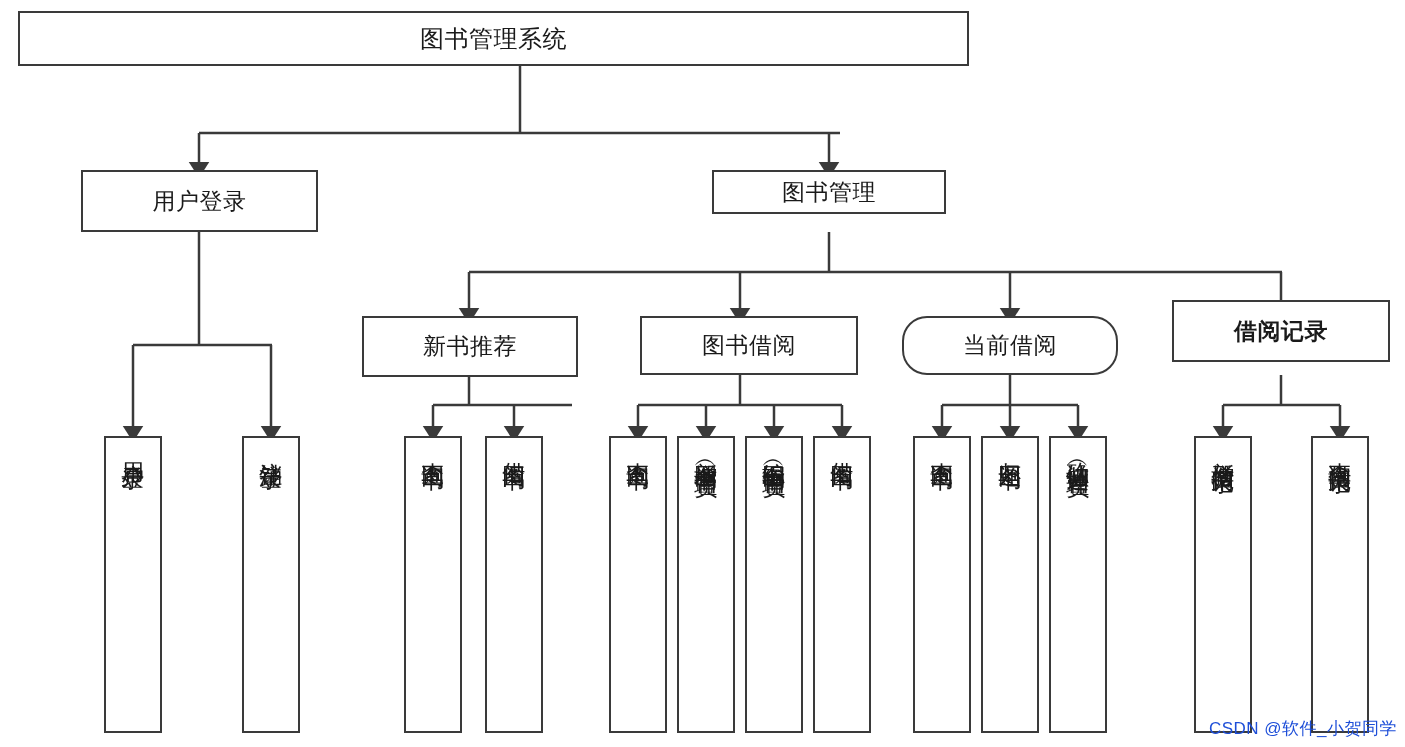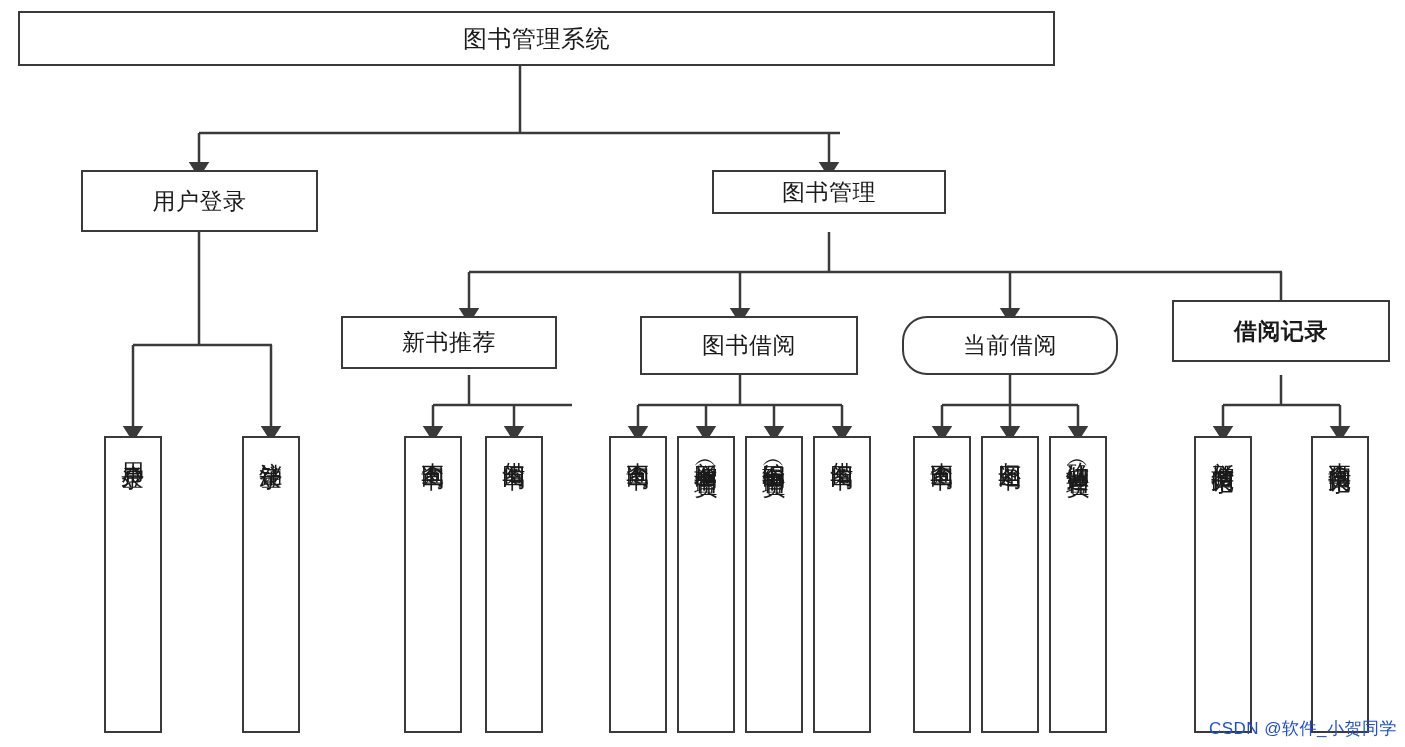--- a/index.html
+++ b/index.html
@@ -122,32 +122,32 @@
       <path d="M1010,405 L1010,434" marker-end="url(#arrowhead)"></path>
       <path d="M1078,405 L1078,434" marker-end="url(#arrowhead)"></path>
 
       <path d="M1281,375 L1281,405"></path>
       <path d="M1223,405 L1340,405"></path>
       <path d="M1223,405 L1223,434" marker-end="url(#arrowhead)"></path>
       <path d="M1340,405 L1340,434" marker-end="url(#arrowhead)"></path>
     </g>
   </svg>
 
-  <div class="node horizontal root" style="left:18px; top:11px; width:1037px; height:55px;">
+  <div class="node horizontal root" style="left:18px; top:11px; width:951px; height:55px;">
     <span class="node-label">图书管理系统</span>
   </div>
 
   <div class="node horizontal" style="left:81px; top:170px; width:237px; height:62px;">
     <span class="node-label">用户登录</span>
   </div>
   <div class="node horizontal" style="left:712px; top:170px; width:234px; height:44px;">
     <span class="node-label">图书管理</span>
   </div>
 
-  <div class="node horizontal" style="left:341px; top:316px; width:216px; height:53px;">
+  <div class="node horizontal" style="left:362px; top:316px; width:216px; height:61px;">
     <span class="node-label">新书推荐</span>
   </div>
   <div class="node horizontal" style="left:632px; top:316px; width:218px; height:59px;margin-left:8px;">
     <span class="node-label">图书借阅</span>
   </div>
   <div class="node horizontal" style="left:902px; top:316px; width:216px; height:59px;border-radius:25px;">
     <span class="node-label">当前借阅</span>
   </div>
   <div class="node horizontal" style="left:1172px; top:300px; width:218px; height:62px;font-weight:bold;">
     <span class="node-label">借阅记录</span>

